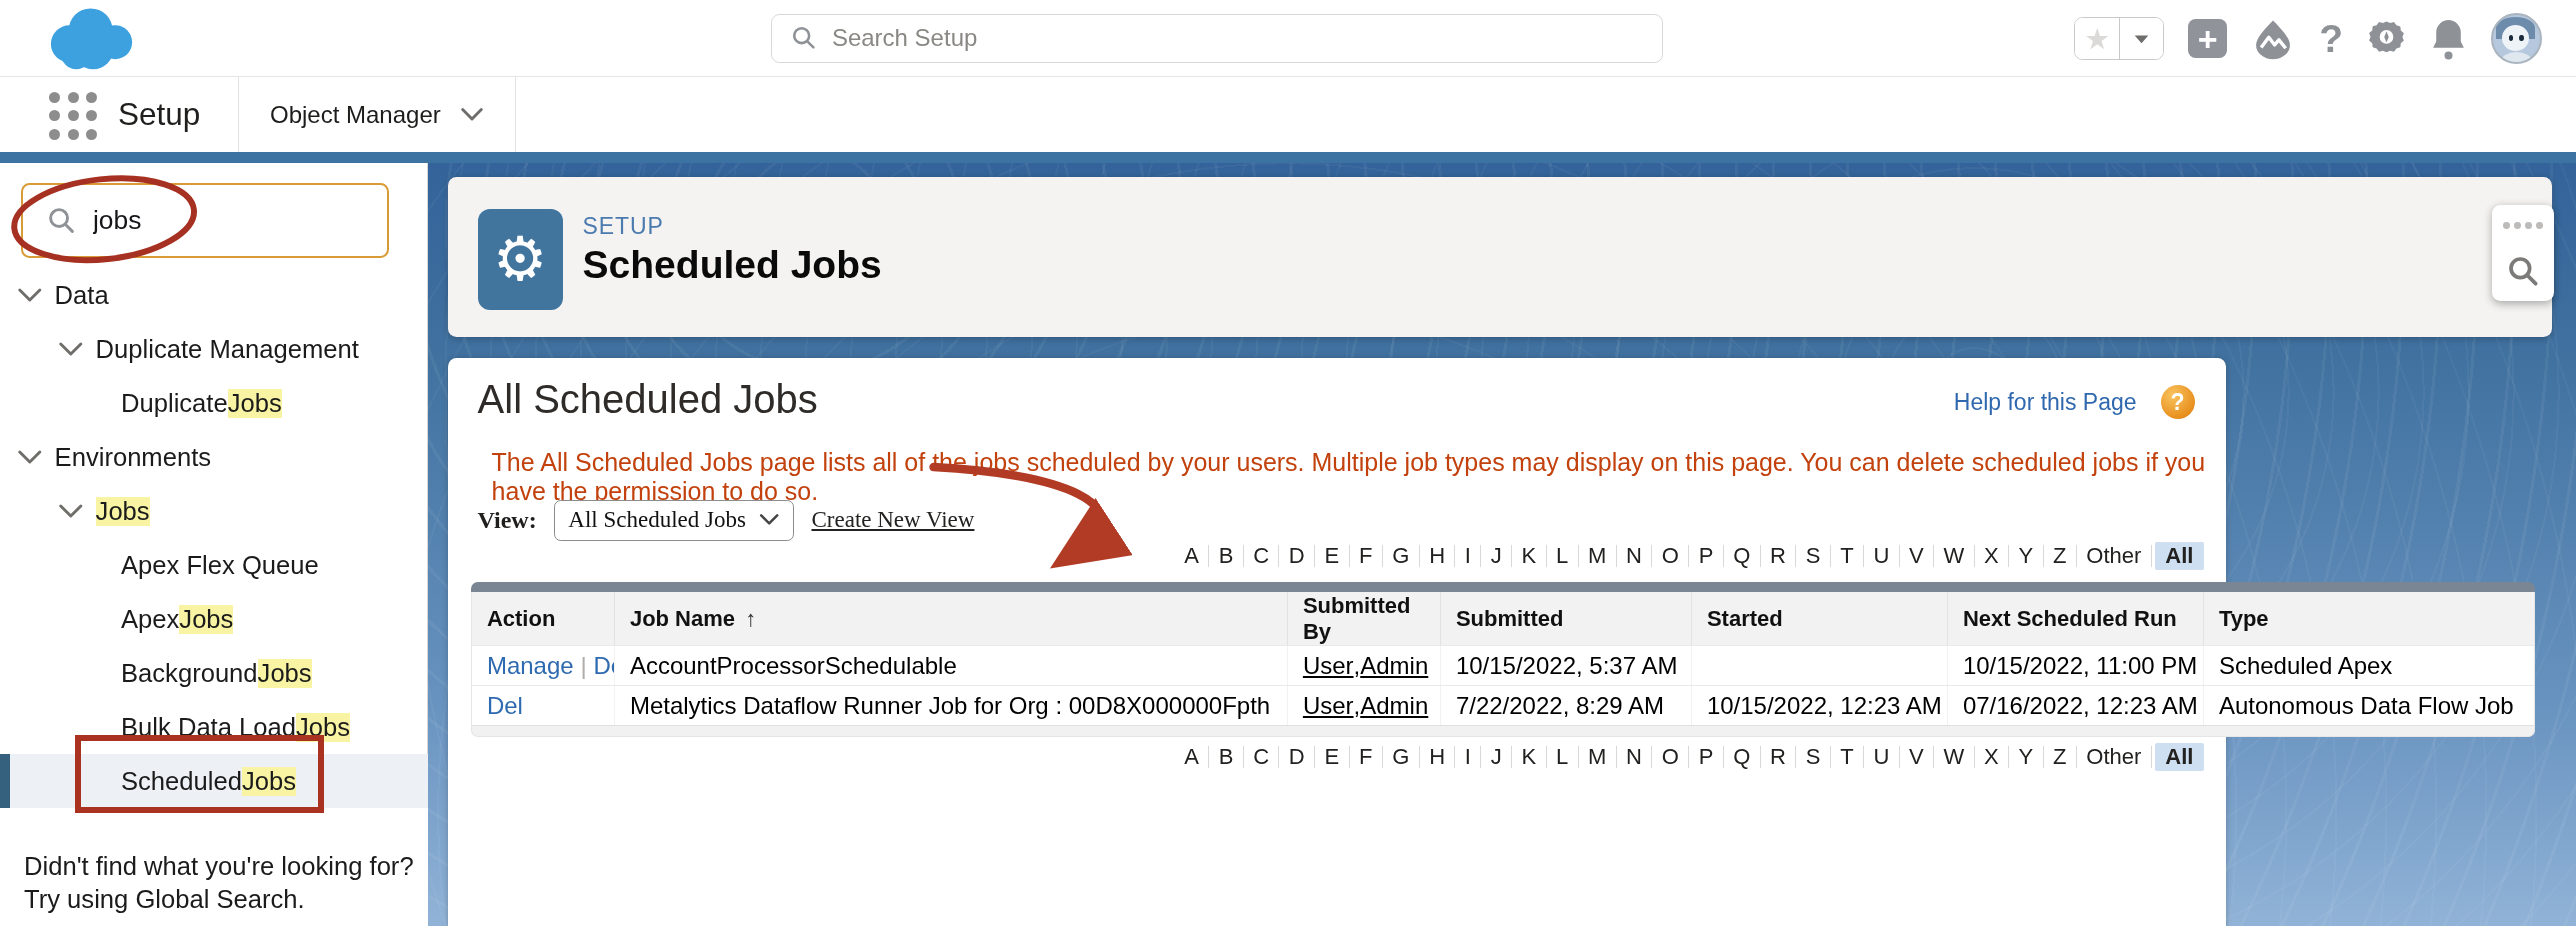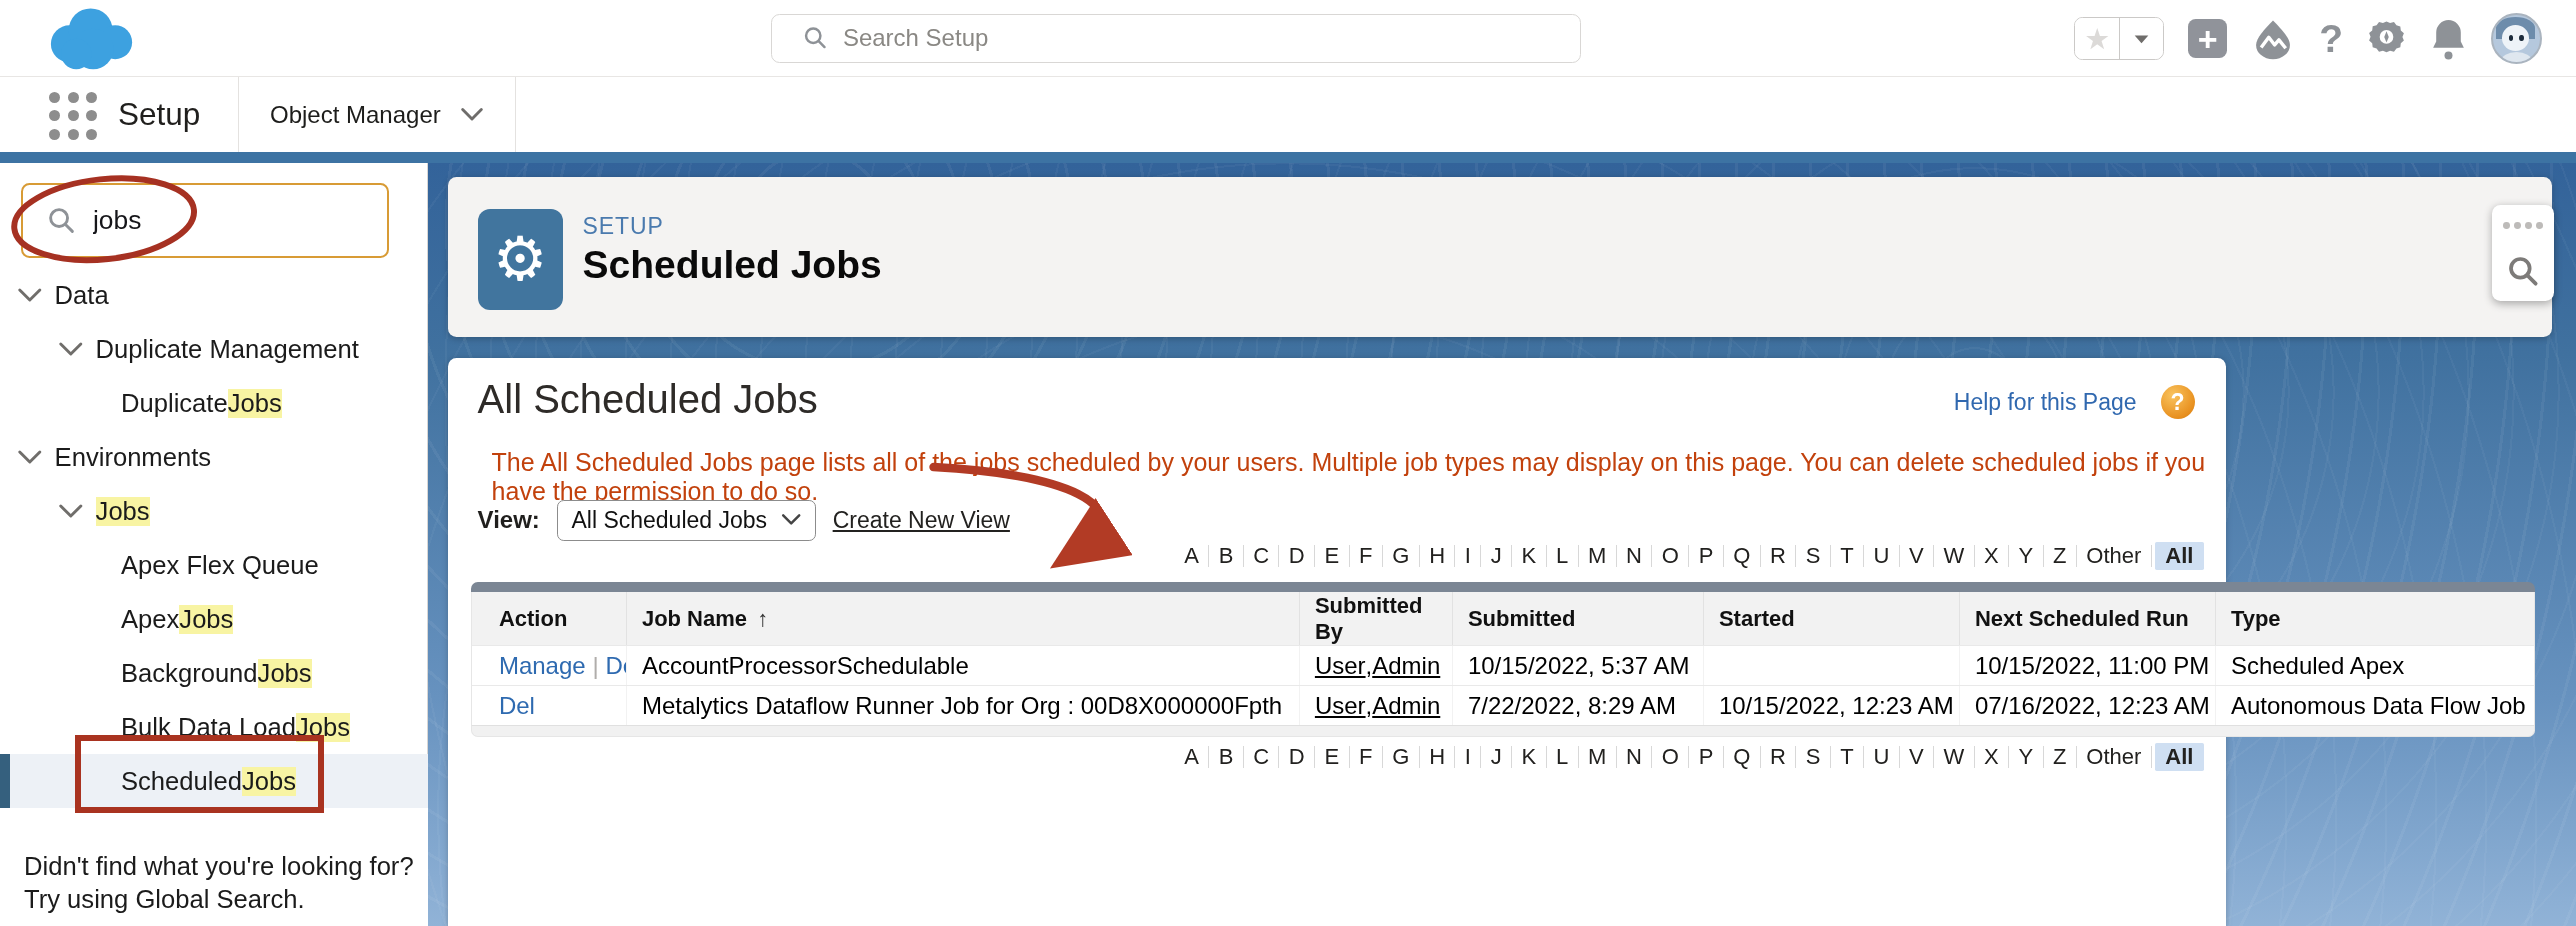--- a/index.html
+++ b/index.html
@@ -3,23 +3,23 @@
 <meta charset="utf-8">
 <style>
   * { margin:0; padding:0; box-sizing:border-box; }
   html,body { width:2576px; height:927px; overflow:hidden; background:#fff;
               font-family:"Liberation Sans", sans-serif; -webkit-font-smoothing:antialiased; }
 
   
   .topbar { position:absolute; left:0; top:0; width:2576px; height:77px; background:#fff;
             border-bottom:1.7px solid #e8e6e4; z-index:30; }
   .cloud-logo { position:absolute; left:44px; top:5.1px; width:95px; height:66px; }
-  .gsearch { position:absolute; left:771px; top:13.6px; width:810px; height:49px;
+  .gsearch { position:absolute; left:771px; top:13.6px; width:892px; height:49px;
              border:1.7px solid #d9d7d5; border-radius:8.5px; background:#fff;
-             display:flex; align-items:center; padding-left:31px; }
+             display:flex; align-items:center; padding-left:19px; }
   .gsearch input { border:none; outline:none; font-size:24px; color:#6b6965; width:767px;
                    margin-left:15.3px; font-family:"Liberation Sans", sans-serif; background:transparent; }
   .gsearch input::placeholder { color:#8a8884; }
   .top-icons { position:absolute; right:34px; top:0; height:77px; display:flex; align-items:center; gap:24px; }
   .fav-combo { display:flex; height:43px; border:1.7px solid #cbc9c7; border-radius:8.5px; overflow:hidden; }
   .fav-cell { width:44px; display:flex; align-items:center; justify-content:center; background:#fff; }
   .fav-cell.star { color:#dcdad8; font-size:29px; }
   .fav-cell.caret { border-left:1.7px solid #cbc9c7; }
   .plus-tile { width:39px; height:39px; border-radius:7.7px; background:#90939a; color:#fff;
                display:flex; align-items:center; justify-content:center; font-size:34px; font-weight:bold; line-height:1; }
@@ -95,36 +95,36 @@
   .dots4 i { width:6.8px; height:6.8px; border-radius:50%; background:#bdbbb9; }
 
   .content-card { position:absolute; left:19.6px; top:195px; width:1778px; height:569px; background:#fff;
                   border-radius:8.5px 8.5px 0 0; box-shadow:0 1.7px 6.8px rgba(0,0,0,.22); }
   .all-heading { position:absolute; left:30px; top:19px; font-size:40px; color:#2e2b28; }
   .help-wrap { position:absolute; top:27px; right:31px; display:flex; align-items:center; gap:24px; }
   .help-link { font-size:23px; color:#3068af; text-decoration:none; }
   .help-q { width:34px; height:34px; border-radius:50%; background:radial-gradient(circle at 35% 30%, #f9c35e, #e8901f 70%, #cf7a12);
             color:#fff; font-size:23px; font-weight:bold; display:flex; align-items:center; justify-content:center; }
   .descr { position:absolute; left:44px; top:90px; font-size:25px; color:#c2410c; }
-  .view-row { position:absolute; left:30px; top:140px; height:44px; display:flex; align-items:center; gap:17px; }
+  .view-row { position:absolute; left:30px; top:140px; height:44px; display:flex; align-items:center; gap:17px;font-family:Liberation Serif, serif; }
   .view-label { font-size:24px; font-weight:bold; color:#201f1d; }
   .view-select { border:1.7px solid #8c8c8c; border-radius:6.8px; height:41px; padding:0 13.6px; display:flex;
                  align-items:center; gap:13.6px; font-size:23px; color:#111; background:#fff; }
   .create-view { font-size:23px; color:#232220; text-decoration:underline; }
   .arrow-svg { position:absolute; left:0; top:0; width:2104px; height:569px; pointer-events:none; z-index:6; }
 
   .alpha-bar { position:absolute; right:22px; display:flex; align-items:center; font-size:22px; color:#22211f; height:34px; }
   .alpha-bar .al { padding:0 9.4px; border-right:1.7px solid #d8d8d8; line-height:22px; cursor:pointer; }
   .alpha-bar .al.active { border-right:none; margin-left:3.4px; background:#cfdff2; font-weight:bold; padding:3.4px 10.2px; border-radius:1.7px; }
   .alpha-top { top:181px; }
   .alpha-bottom { top:382px; }
 
   .sjtable { position:absolute; left:23px; top:224px; width:2064px; }
   .sjtable .cap { height:10.2px; background:#7b8694; border-radius:6.8px 6.8px 0 0; }
-  .trow { display:grid; grid-template-columns:143px 673px 153px 251px 256px 256px 332px;padding-left:12px; }
+  .trow { display:grid; grid-template-columns:143px 673px 153px 251px 256px 256px 332px; }
   .thead { background:#f2f2f2; border-left:1.7px solid #e6e6e6; border-right:1.7px solid #e6e6e6; }
   .thead .th { height:53px; display:flex; align-items:center; padding:0 15.3px; font-size:22px; font-weight:bold;
                color:#111; border-right:1.7px solid #e2e2e2; }
   .thead .th:last-child { border-right:none; }
   .tbody-row { background:#fff; border-top:1.7px solid #e9e9e9; border-left:1.7px solid #e6e6e6; border-right:1.7px solid #e6e6e6; }
   .tbody-row .td { height:39px; display:flex; align-items:center; padding:0 15.3px; font-size:24px; color:#000;
                    border-right:1.7px solid #f2f2f2; white-space:nowrap; overflow:hidden; }
   .tbody-row .td:last-child { border-right:none; }
   .sjtable .foot { height:12px; background:#f1f1f1; border:1.7px solid #e6e6e6; border-top:1.7px solid #e0e0e0;
                    border-radius:0 0 6.8px 6.8px; }

